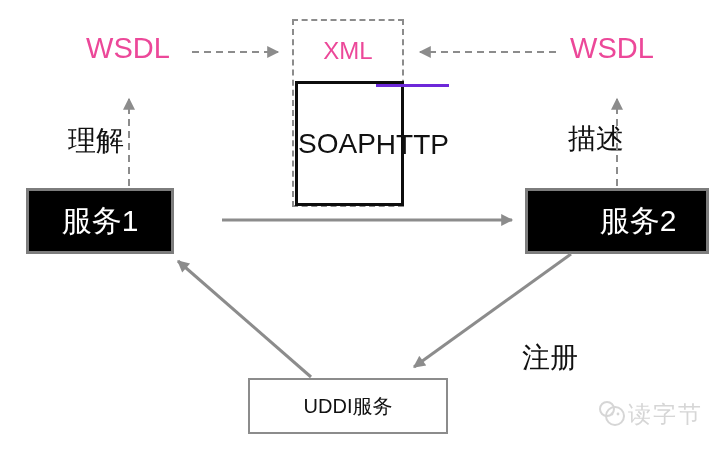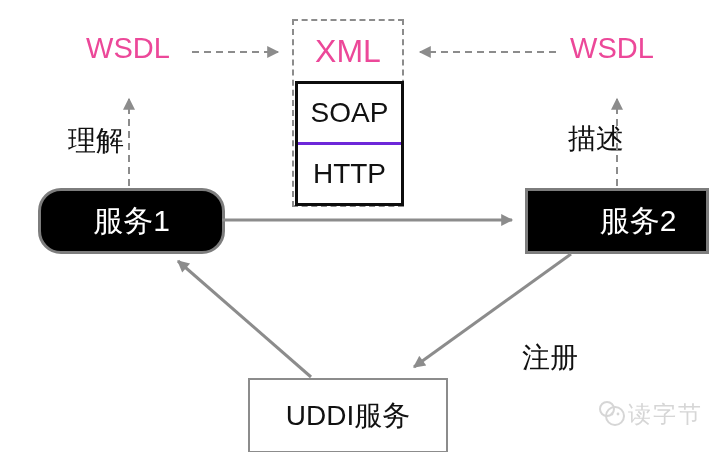--- a/index.html
+++ b/index.html
@@ -29,30 +29,30 @@
   }
   
   #xml-dashed-box {
     left: 292px; top: 19px; width: 112px; height: 188px;
     border: 2px dashed #8c8c8c;
     box-sizing: border-box;
     background: transparent;
   }
   #xml-label {
     left: 292px; top: 33px; width: 112px;
-    font-size: 32px;
+    font-size: 24px;
   }
   
   #protocol-box {
     left: 295px; top: 81px; width: 109px; height: 125px;
     border: 3px solid #0d0d0d;
     box-sizing: border-box;
     background: #ffffff;
     display: flex;
-    flex-direction: column;
+    flex-direction: row;
   }
   .protocol-cell {
     flex: 1;
     display: flex;
     align-items: center;
     justify-content: center;
     font-size: 28px;
     color: #111111;
   }
   .protocol-cell + .protocol-cell { border-top: 3px solid #6d28d9; }
@@ -60,32 +60,32 @@
   .service-node {
     background: #000000;
     border: 3px solid #7d7d7d;
     box-sizing: border-box;
     display: flex;
     align-items: center;
     justify-content: center;
     color: #ffffff;
     font-size: 30px;
   }
-  #service1-node { left: 38px; top: 188px; width: 187px; height: 66px; border-radius: 23px; }
+  #service1-node { left: 26px; top: 188px; width: 148px; height: 66px; }
   #service2-node { left: 525px; top: 188px; width: 184px; height: 66px; padding-left: 42px; }
   
   #uddi-node {
-    left: 248px; top: 378px; width: 200px; height: 75px;
+    left: 248px; top: 378px; width: 200px; height: 56px;
     background: #ffffff;
     border: 2px solid #8c8c8c;
     box-sizing: border-box;
     display: flex;
     align-items: center;
     justify-content: center;
-    font-size: 28px;
+    font-size: 20px;
     color: #111111;
   }
   
   #wsdl-left-label  { left: 58px;  top: 30px; width: 140px; }
   #wsdl-right-label { left: 542px; top: 30px; width: 140px; }
   
   #understand-label { left: 36px;  top: 124px; width: 88px; }
   #describe-label   { left: 536px; top: 122px; width: 88px; }
   #discover-label   { left: 130px; top: 340px; width: 88px; }
   #register-label   { left: 490px; top: 341px; width: 88px; }

